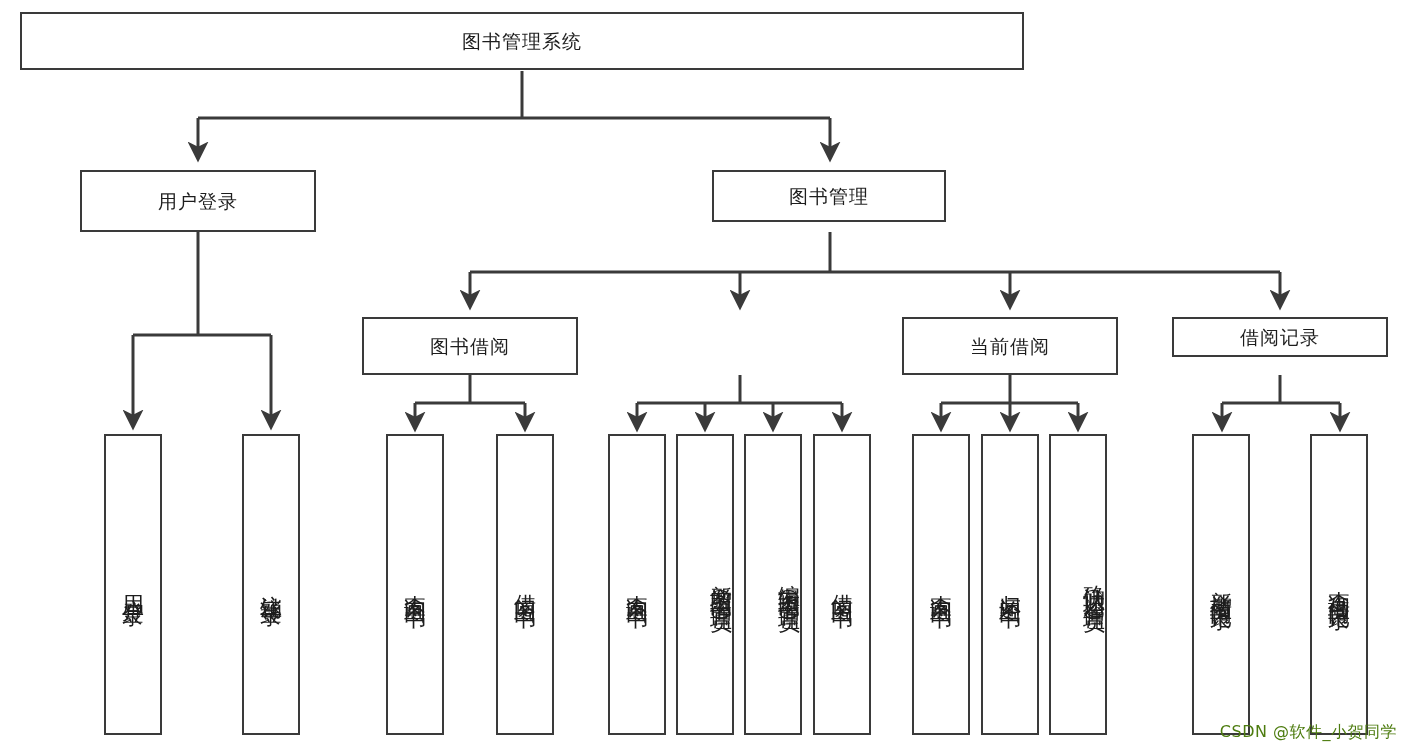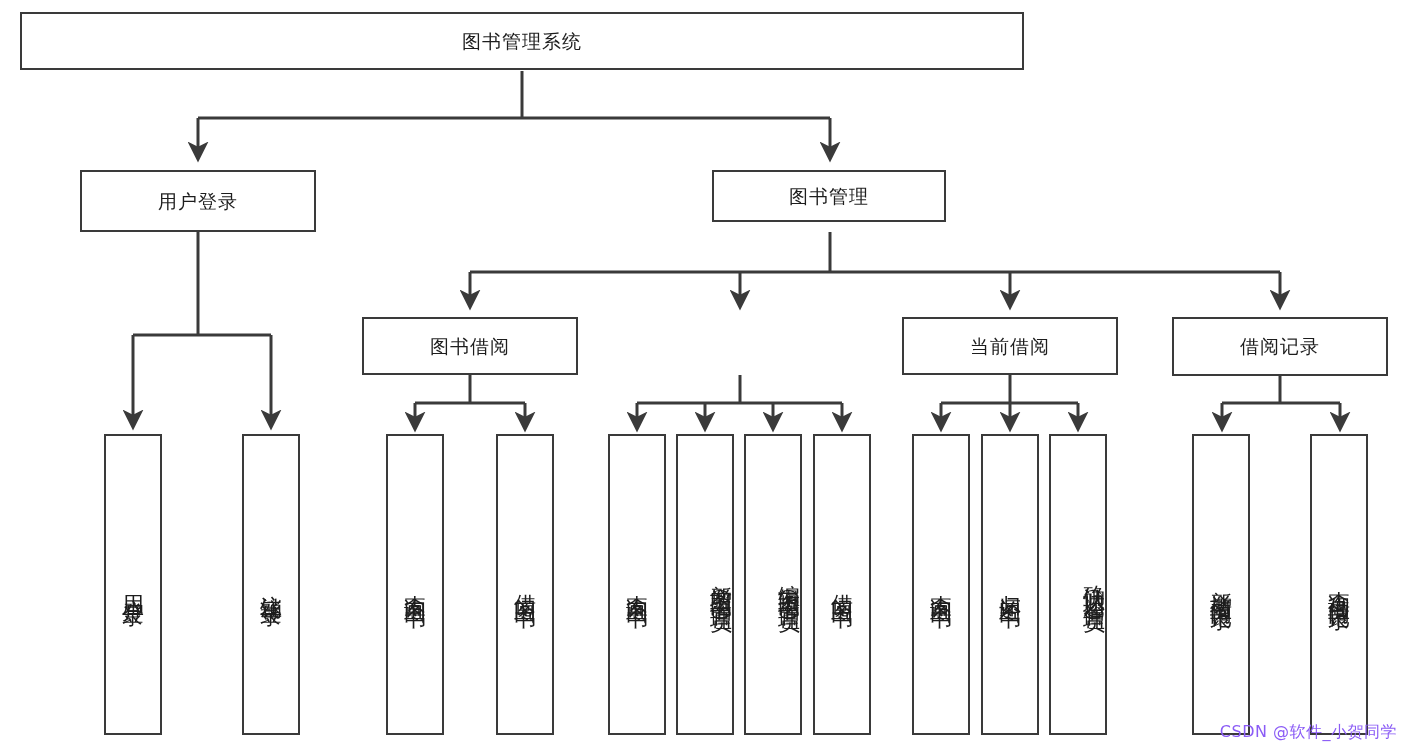--- a/index.html
+++ b/index.html
@@ -50,21 +50,21 @@
     justify-content: center;
   }
   .node.vert.centered {
     align-items: center;
   }
   .watermark {
     position: absolute;
     right: 8px;
     bottom: 4px;
     font-size: 16px;
-    color: #8b5cf6;
+    color: #4d7c0f;
     letter-spacing: 0.5px;
     white-space: nowrap;
   }
 </style>
 </head>
 <body>
 
 <div id="canvas">
 
   <svg class="wires" viewBox="0 0 1405 747" xmlns="http://www.w3.org/2000/svg">
@@ -127,21 +127,21 @@
   <div class="node horiz" style="left:712px; top:170px; width:234px; height:52px;">
     <span>图书管理</span>
   </div>
 
   <div class="node horiz" style="left:362px; top:317px; width:216px; height:58px;">
     <span>图书借阅</span>
   </div>
   <div class="node horiz" style="left:902px; top:317px; width:216px; height:58px;">
     <span>当前借阅</span>
   </div>
-  <div class="node horiz" style="left:1172px; top:317px; width:216px; height:59px;">
+  <div class="node horiz" style="left:1172px; top:317px; width:216px; height:40px;">
     <span>借阅记录</span>
   </div>
 
   <div class="node vert centered" style="left:104px; top:434px; width:58px; height:301px;">
     <span>用户登录</span>
   </div>
   <div class="node vert centered" style="left:242px; top:434px; width:58px; height:301px;">
     <span>注销登录</span>
   </div>
 

